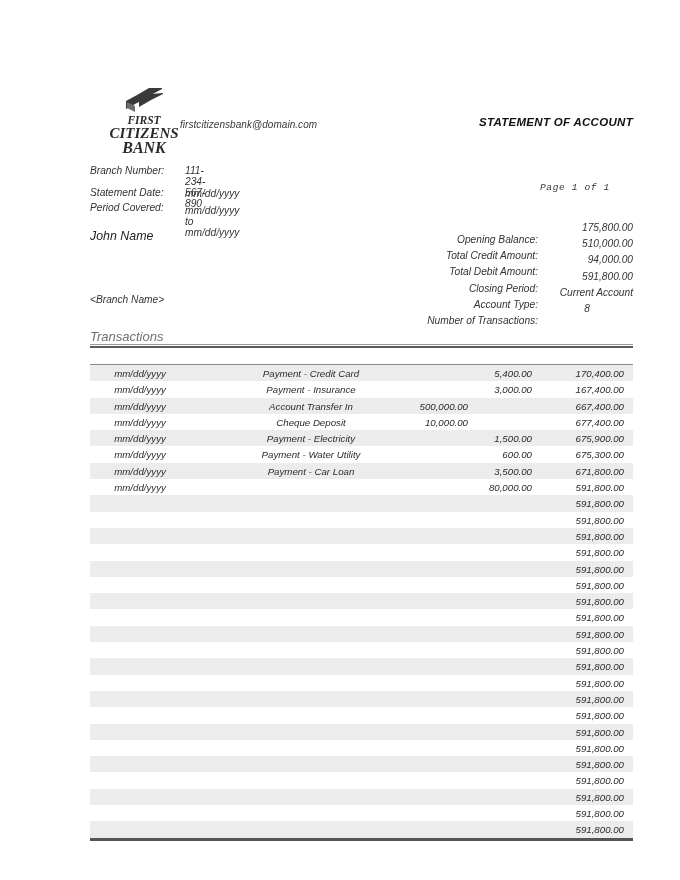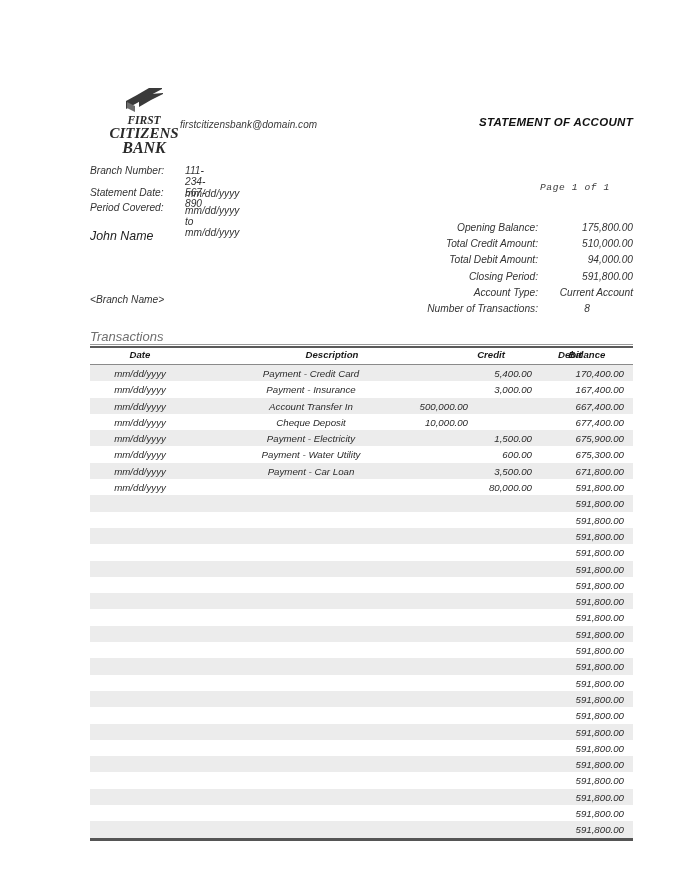--- a/index.html
+++ b/index.html
@@ -38,21 +38,21 @@
   .pageno { position: absolute; left: 540px; top: 182px; width: 95px;
             font-family: "Liberation Mono", monospace; font-size: 9.6px; color: #3a3a3a;
             letter-spacing: 0.6px; text-align: left; }
 
   .holder { position: absolute; left: 90px; top: 229px; font-size: 12.4px; color: #222222; }
   .branch { position: absolute; left: 90px; top: 294px; font-size: 10.2px; color: #333333; }
 
   
   .summary { position: absolute; left: 390px; top: 222px; width: 243px; font-size: 10.2px; color: #333333; }
   .sum-row { position: relative; height: 16.2px; }
-  .sum-row .k { position: absolute; right: 95px; top: 0; white-space: nowrap; text-align: right; }
+  .sum-row .k { position: absolute; right: 95px; top: 12px; white-space: nowrap; text-align: right; }
   .sum-row .v { position: absolute; right: 0; top: 0; width: 92px; text-align: right; }
   .sum-row .v.ctr { text-align: center; }
 
   
   .tx-label { position: absolute; left: 90px; top: 329px; font-size: 13px; color: #6f6f6f; }
   .tx-underline { position: absolute; left: 90px; top: 344px; width: 543px; height: 1px; background: #9a9a9a; }
   .rule-top { position: absolute; left: 90px; top: 346px; width: 543px; height: 2px; background: #5a5a5a; }
 
   .thead { position: absolute; left: 90px; top: 348px; width: 543px; height: 15px; }
   .thead div { position: absolute; top: 1px; font-size: 9.6px; font-weight: bold; color: #1a1a1a; }
@@ -145,27 +145,20 @@
       <div class="sum-row">
         <span class="k">Number of Transactions:</span>
         <span class="v ctr">8</span>
       </div>
     </div>
 
   <div class="tx-label">Transactions</div>
   <div class="tx-underline"></div>
   <div class="rule-top"></div>
 
-  <div class="thead">
-    <div class="th-date">Date</div>
-    <div class="th-desc">Description</div>
-    <div class="th-credit">Credit</div>
-    <div class="th-debit">Debit</div>
-    <div class="th-balance">Balance</div>
-  </div>
   <div class="rule-head"></div>
 
   <div class="tbody">
       <div class="trow alt">
         <span class="c-date">mm/dd/yyyy</span>
         <span class="c-desc">Payment - Credit Card</span>
         <span class="c-credit"></span>
         <span class="c-debit">5,400.00</span>
         <span class="c-balance">170,400.00</span>
       </div>

